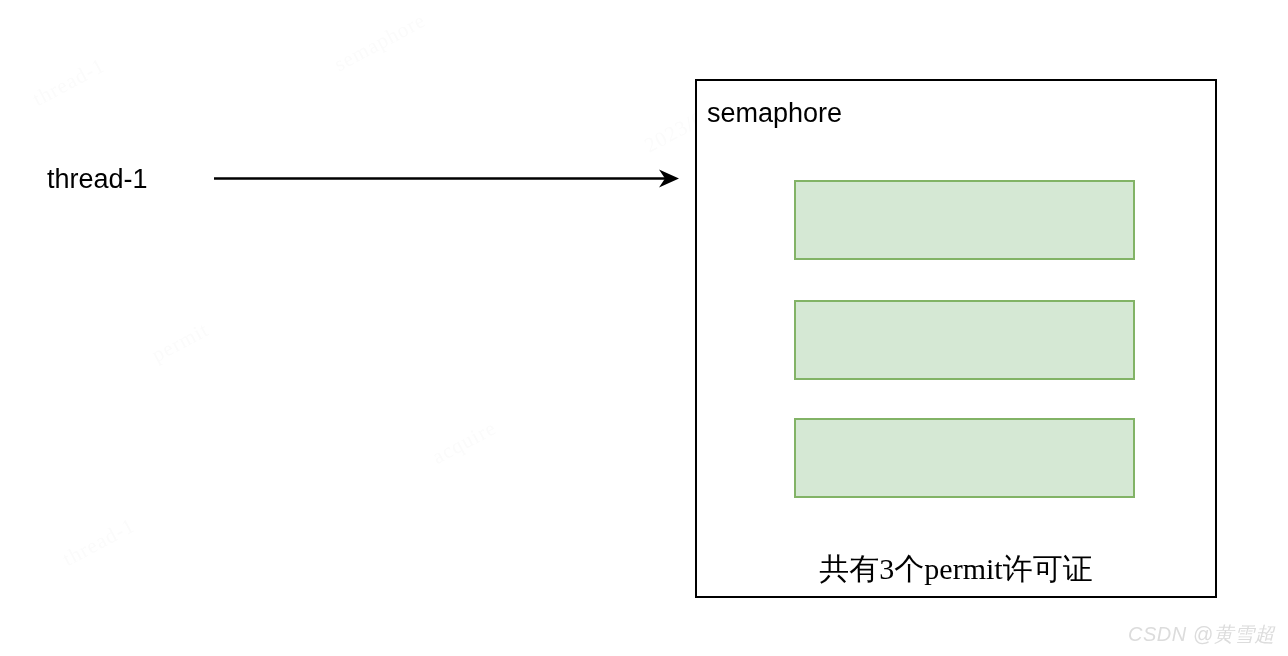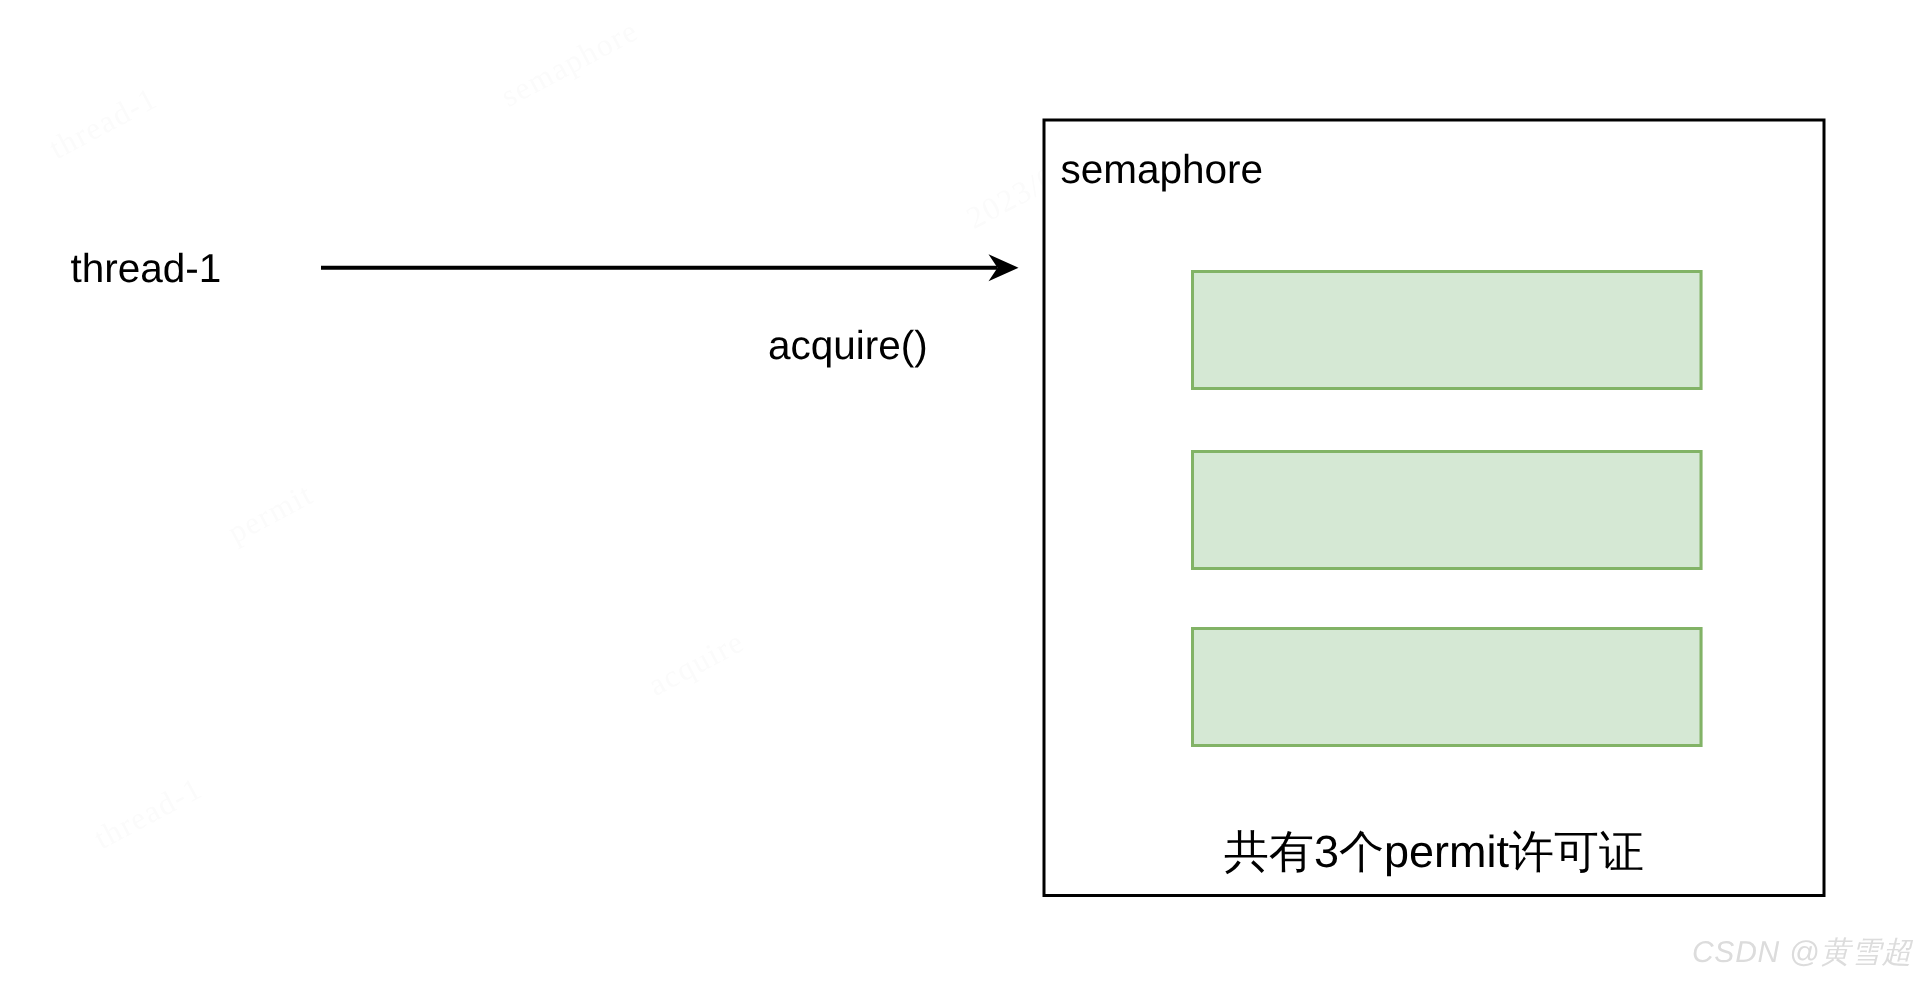--- a/index.html
+++ b/index.html
@@ -110,20 +110,21 @@
   .box-caption {
     position: absolute;
     left: 0;
     right: 0;
     top: 469px;
     text-align: center;
     font-size: 30px;
     color: #000000;
     line-height: 38px;
     white-space: nowrap;
+    font-family: Liberation Serif, serif;
   }
 
   
   .corner-watermark {
     position: absolute;
     right: 13px;
     bottom: 8px;
     font-size: 20px;
     color: #dcdcdc;
     letter-spacing: 0.5px;
@@ -150,21 +151,20 @@
 
   <div class="actor-label">thread-1</div>
 
   <div class="arrow-wrap">
     <svg width="476" height="40" viewBox="0 0 476 40">
       <line x1="4" y1="18.5" x2="455" y2="18.5" stroke="#000000" stroke-width="2.6"></line>
       <polygon points="449,9.5 469,18.5 449,27.5 455,18.5" fill="#000000"></polygon>
     </svg>
   </div>
 
-  <div class="arrow-label">acquire()</div>
 
   <div class="semaphore-box">
 
     <div class="semaphore-title">semaphore</div>
 
     <div class="permit permit-1"></div>
     <div class="permit permit-2"></div>
     <div class="permit permit-3"></div>
 
     <div class="box-caption">共有3个permit许可证</div>

